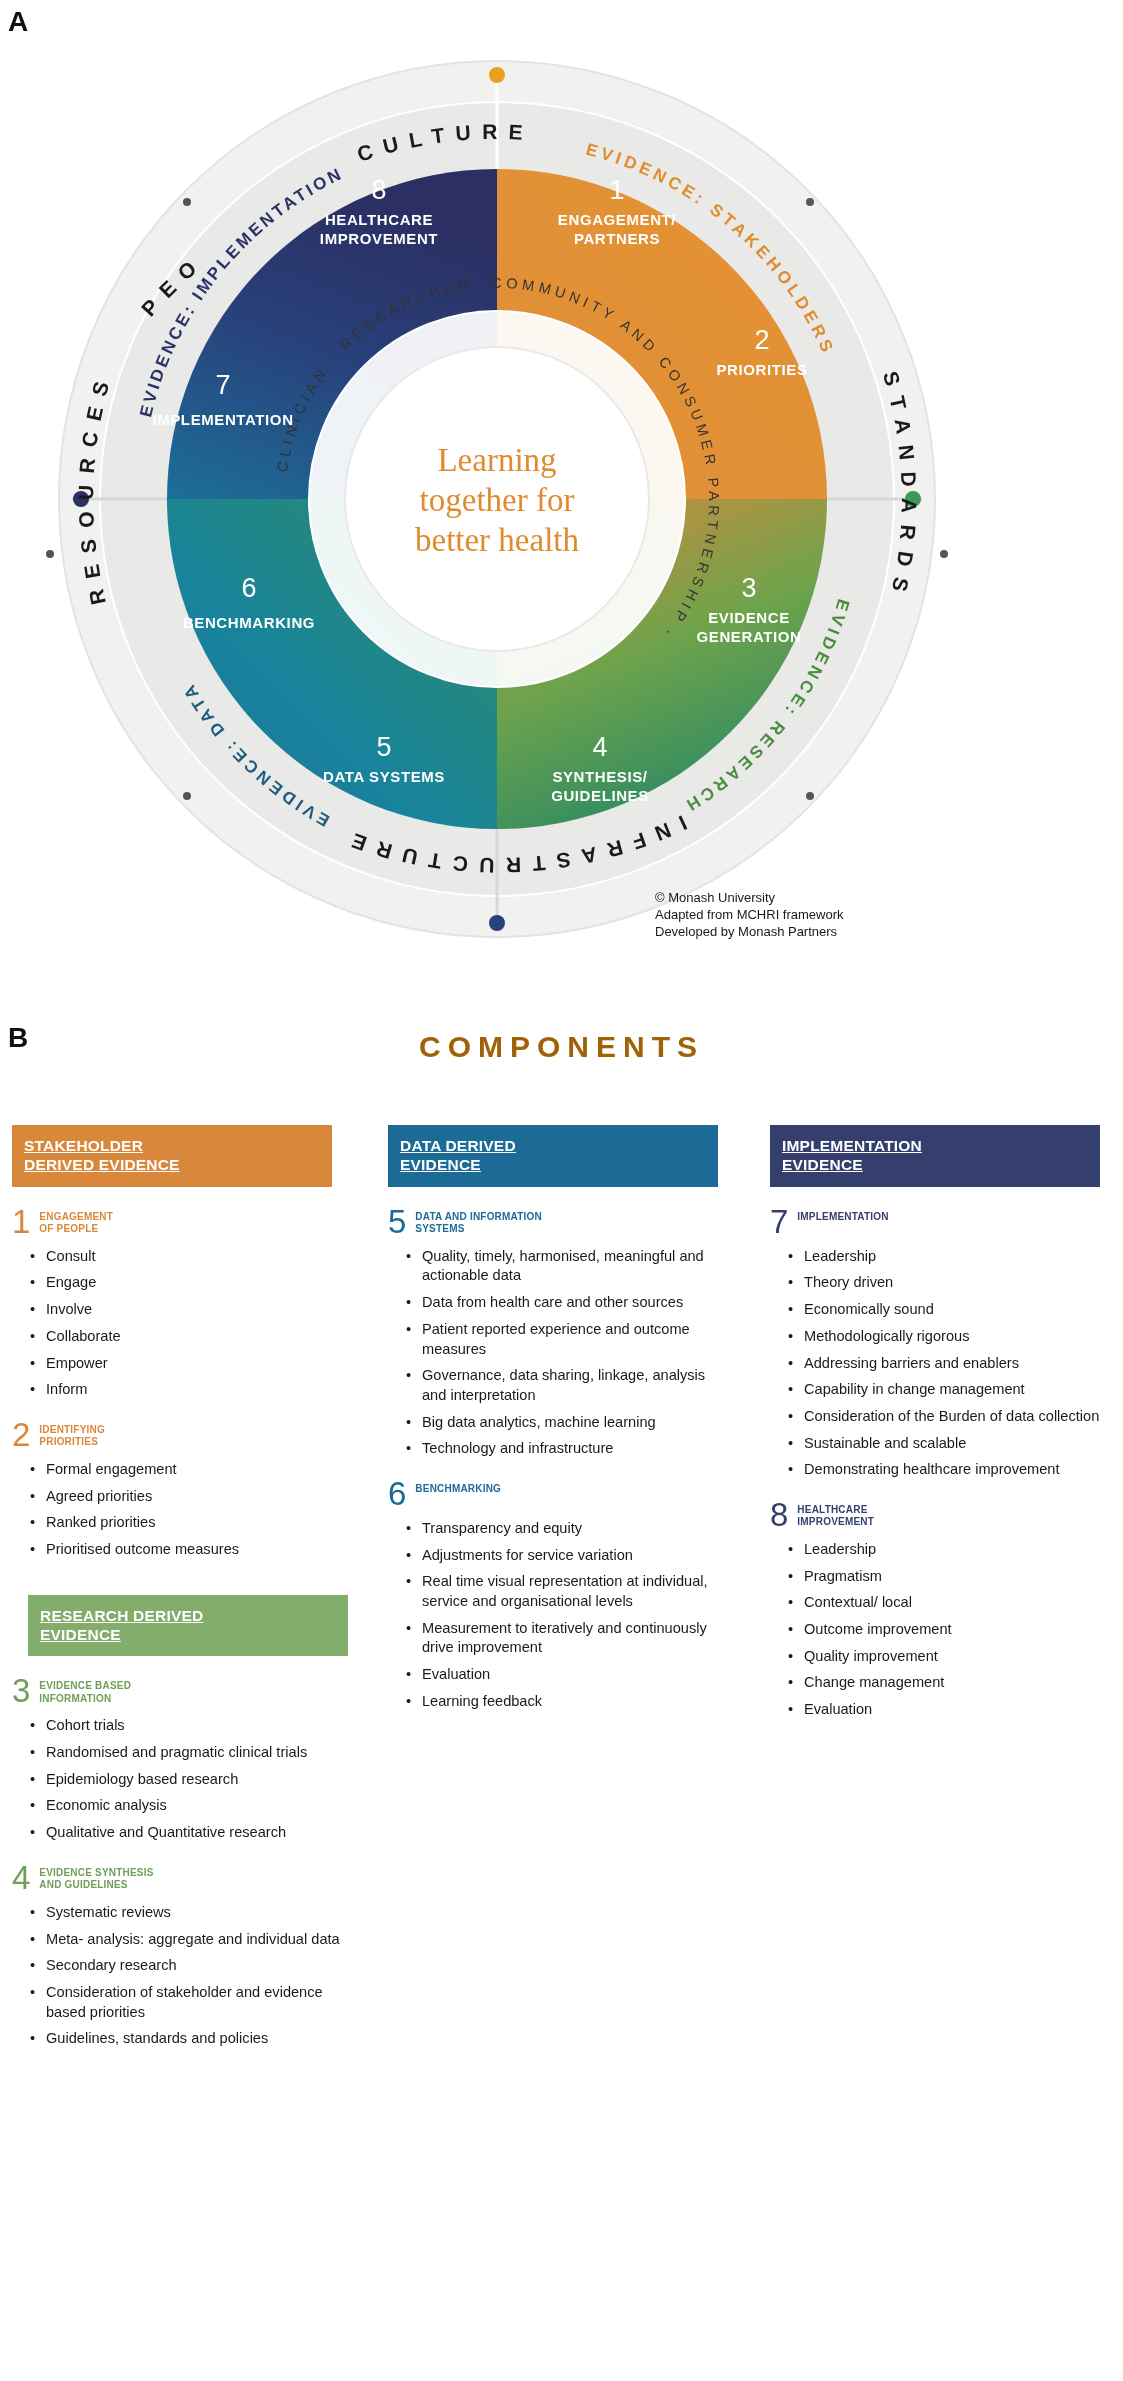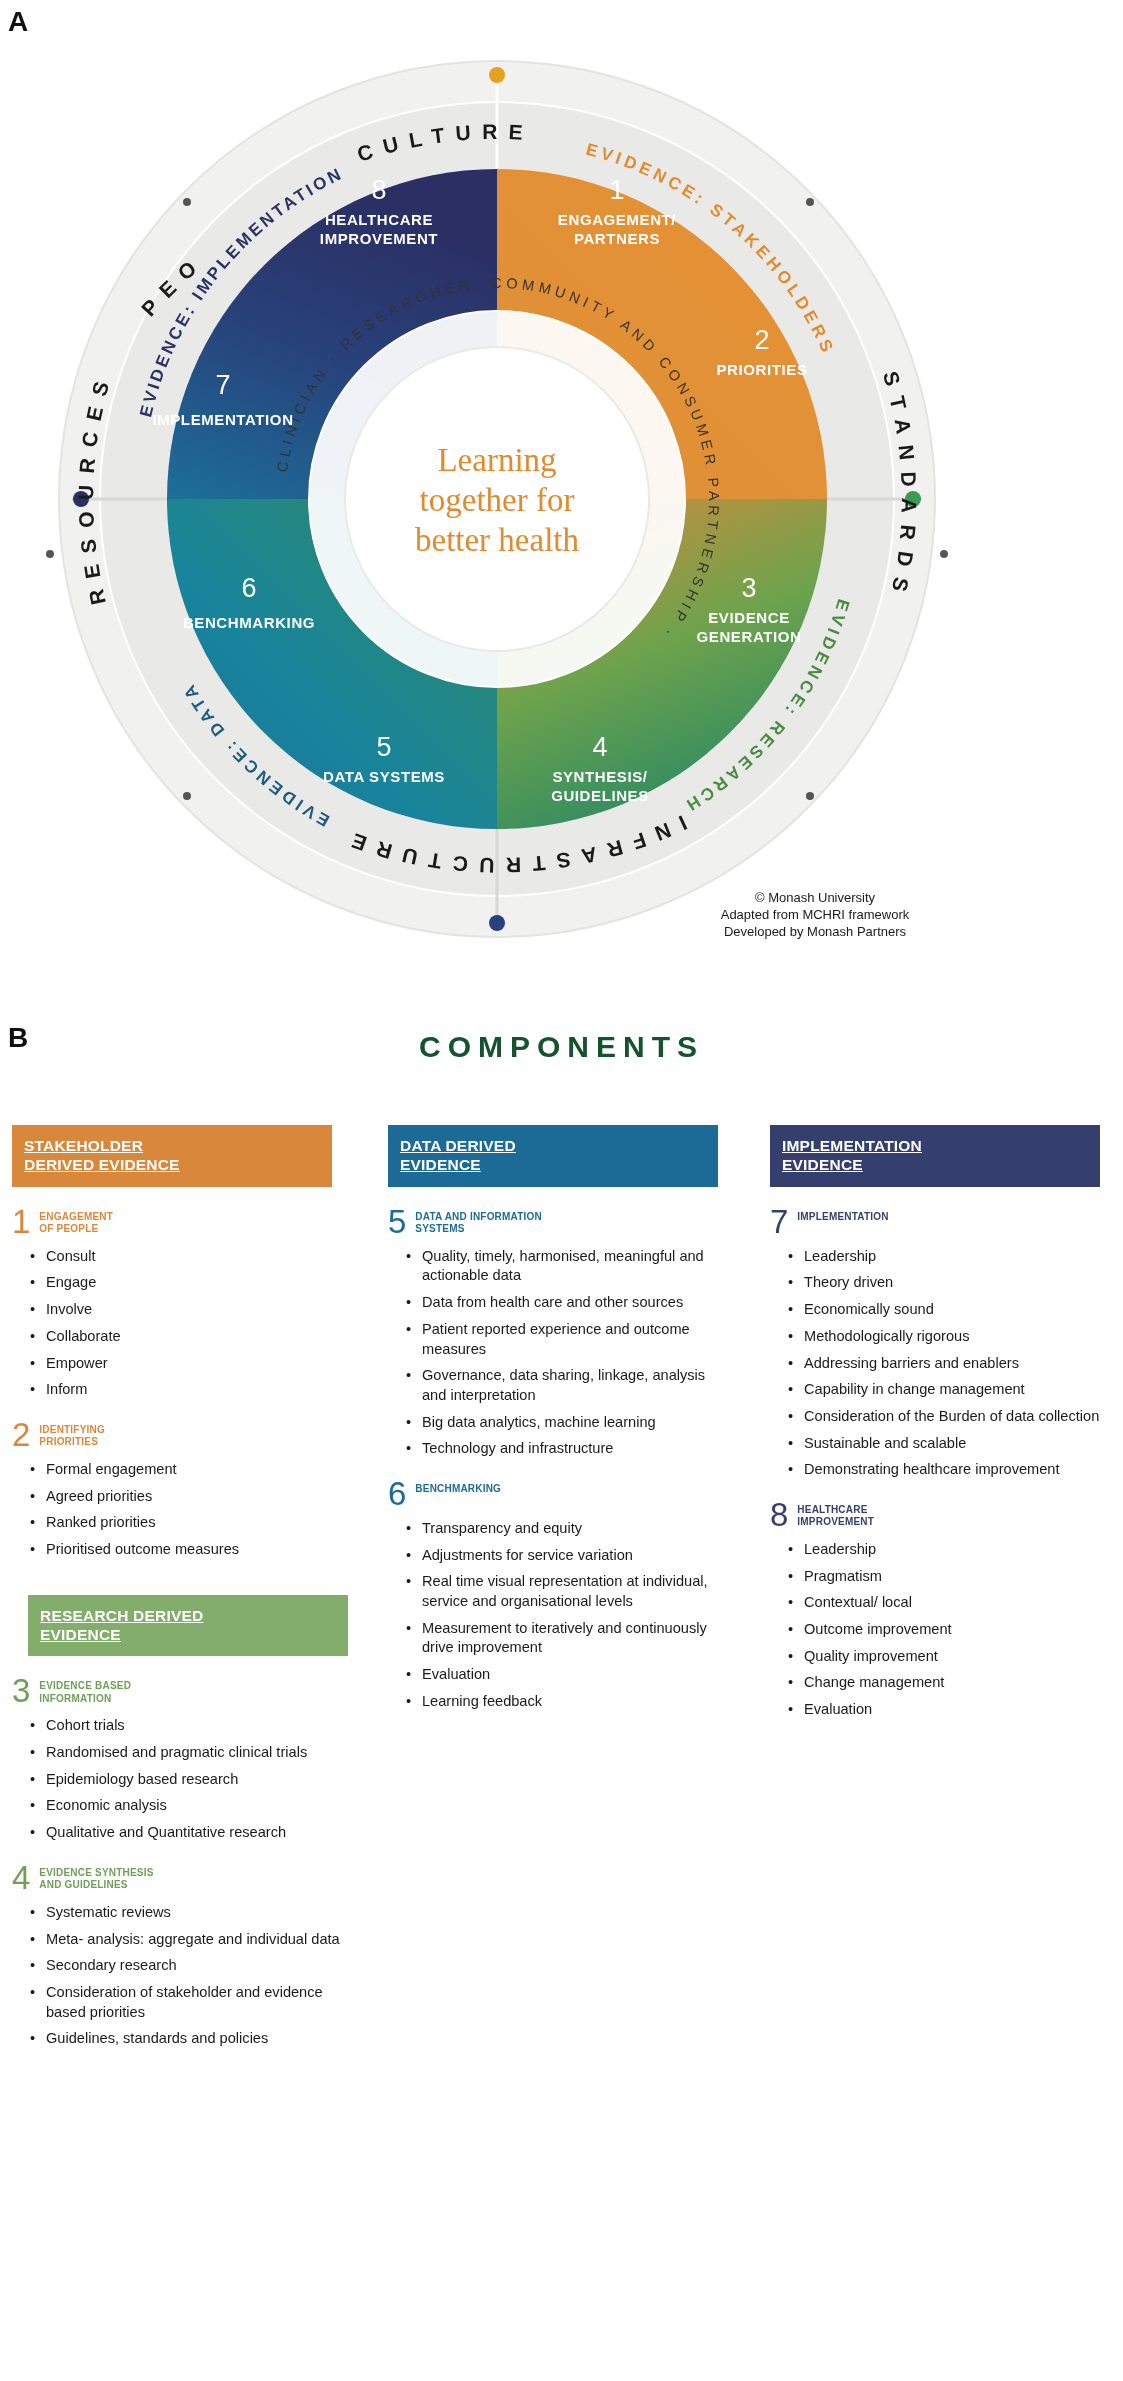--- a/index.html
+++ b/index.html
@@ -6,24 +6,24 @@
   body{width:1123px;min-height:2381px;font-family:"Liberation Sans",sans-serif;color:#1a1a1a;position:relative;}
 
   .panel-letter{font-size:28px;font-weight:bold;color:#111;position:absolute;}
   #panel-a-letter{left:8px;top:6px;}
   #panel-b-letter{left:8px;top:1022px;}
 
   
   #wheel-wrap{position:absolute;left:20px;top:14px;width:955px;height:975px;}
   #wheel{position:absolute;left:0;top:0;width:955px;height:975px;}
 
-  .credit{position:absolute;right:0;top:875px;text-align:center;font-size:13px;line-height:1.32;color:#1a1a1a;width:320px;}
+  .credit{position:absolute;right:0;top:875px;text-align:left;font-size:13px;line-height:1.32;color:#1a1a1a;width:320px;}
 
   
-  #components-title{position:absolute;top:1030px;left:0;width:1123px;text-align:center;font-size:30px;font-weight:bold;letter-spacing:7px;color:#14532d;}
+  #components-title{position:absolute;top:1030px;left:0;width:1123px;text-align:center;font-size:30px;font-weight:bold;letter-spacing:7px;color:#a16207;}
   #panel-b{position:absolute;top:1125px;left:0;width:1123px;}
 
   .col{position:absolute;top:0;}
   #col1{left:12px;width:330px;}
   #col2{left:388px;width:340px;}
   #col3{left:770px;width:340px;}
 
   .cat-bar{color:#fff;font-weight:bold;font-size:15.5px;line-height:1.25;padding:11px 12px 12px 12px;box-sizing:border-box;letter-spacing:.2px;text-decoration:underline;}
   .cat-bar.stakeholder{background:#d9883b;width:320px;}
   .cat-bar.research{background:#82ad6b;width:320px;margin-left:16px;}

